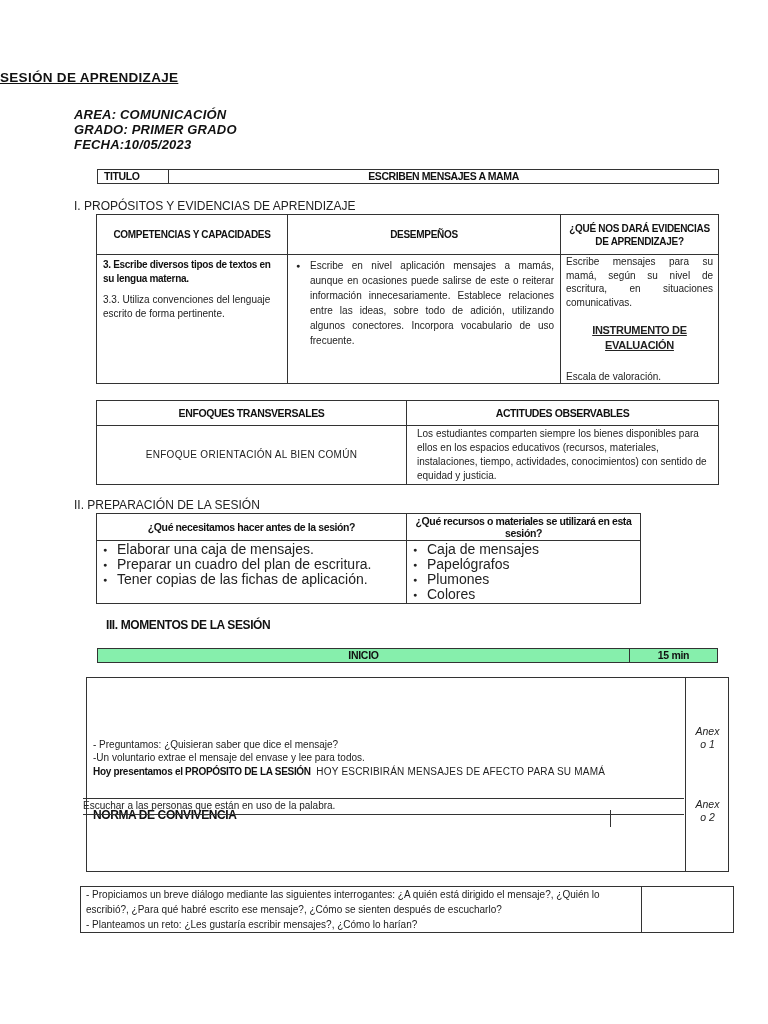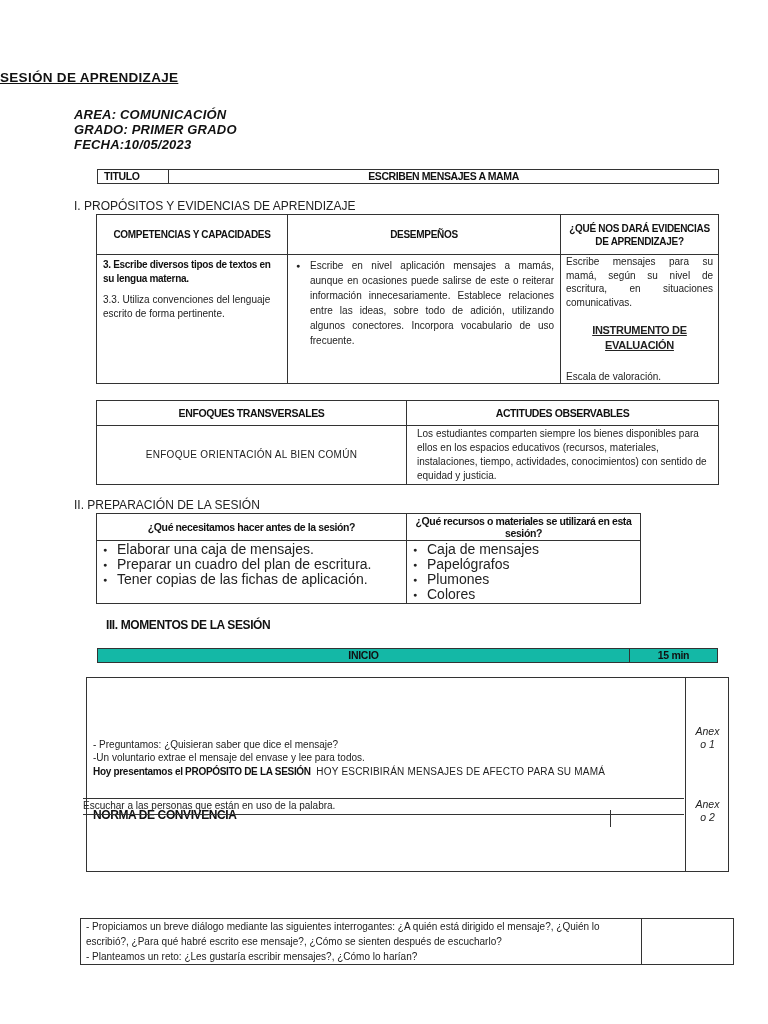--- a/index.html
+++ b/index.html
@@ -33,32 +33,32 @@
 
   .prep-table { left: 96px; top: 513px; width: 545px; height: 88px; }
   .prep-table th { font-size: 10.5px; font-weight: bold; letter-spacing: -0.4px; height: 27px; vertical-align: middle; }
   .prep-table td { font-size: 14px; padding: 1px 4px; color: #222; }
   ul.bl { list-style: none; }
   ul.bl li { line-height: 15px; padding-left: 16px; position: relative; }
   ul.bl li::before { content: "\25CF"; position: absolute; left: 2px; font-size: 7px; top: 0; }
 
   .mom-head { font-size: 12px; font-weight: bold; letter-spacing: -0.4px; padding-left: 32px; }
 
-  .inicio-table { left: 97px; top: 648px; width: 621px; height: 15px; background: #14b8a6; }
+  .inicio-table { left: 97px; top: 648px; width: 621px; height: 15px; background: #86efac; }
   .inicio-table td { font-size: 10.5px; font-weight: bold; text-align: center; line-height: 13px; letter-spacing: -0.3px; }
 
   .inicio-box { left: 86px; top: 677px; width: 643px; height: 195px; border: 1px solid #333; }
   .inicio-box .anex-col { position: absolute; right: 0; top: 0; width: 43px; height: 100%; border-left: 1px solid #333; }
   .anex { position: absolute; width: 43px; text-align: center; font-size: 10.5px; font-style: italic; line-height: 13px; color: #222; }
   .line-txt { position: absolute; font-size: 10px; color: #222; white-space: nowrap; }
   .bold { font-weight: bold; }
   .norma-row { position: absolute; left: -4px; top: 120px; width: 601px; height: 17px; border-top: 1px solid #333; border-bottom: 1px solid #333; }
   .norma-split { position: absolute; left: 523px; top: 132px; width: 75px; height: 17px; border-left: 1px solid #333; }
 
-  .dialog-table { left: 80px; top: 886px; width: 654px; height: 33px; margin-top: 32px; }
+  .dialog-table { left: 80px; top: 886px; width: 654px; height: 33px; }
   .dialog-table td { font-size: 10px; line-height: 15px; padding: 0 5px; color: #222; }
 </style>
 </head>
 <body>
 
 <div class="abs doc-title">SESIÓN DE APRENDIZAJE</div>
 <div class="abs meta-line" style="top:107px">AREA: COMUNICACIÓN</div>
 <div class="abs meta-line" style="top:122px">GRADO: PRIMER GRADO</div>
 <div class="abs meta-line" style="top:137px">FECHA:10/05/2023</div>
 

